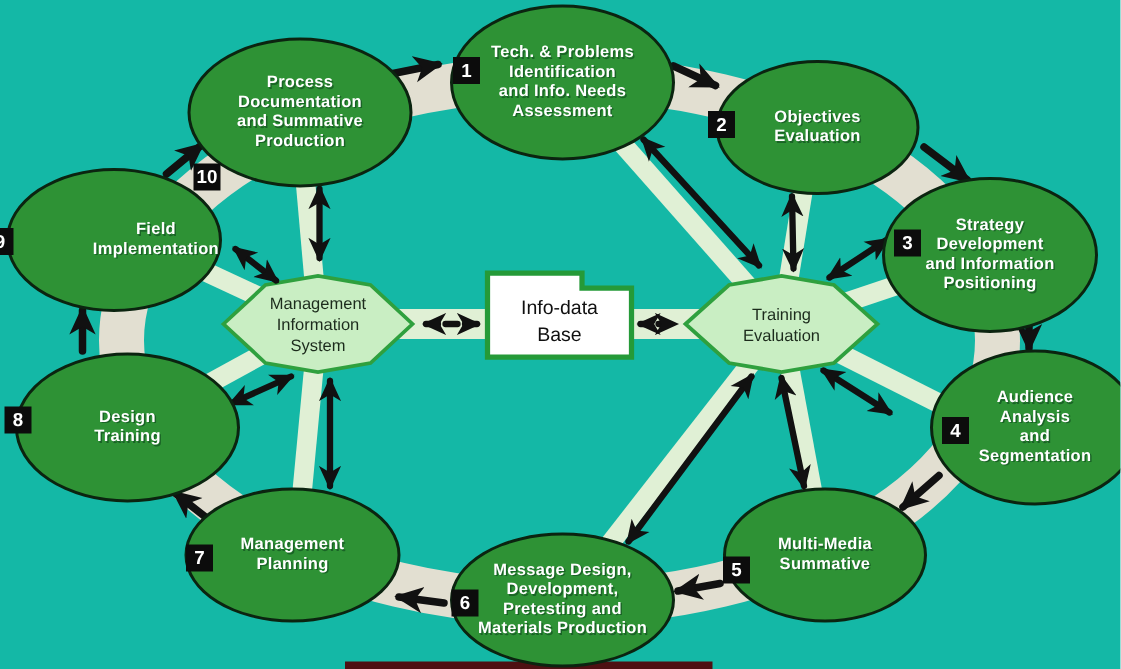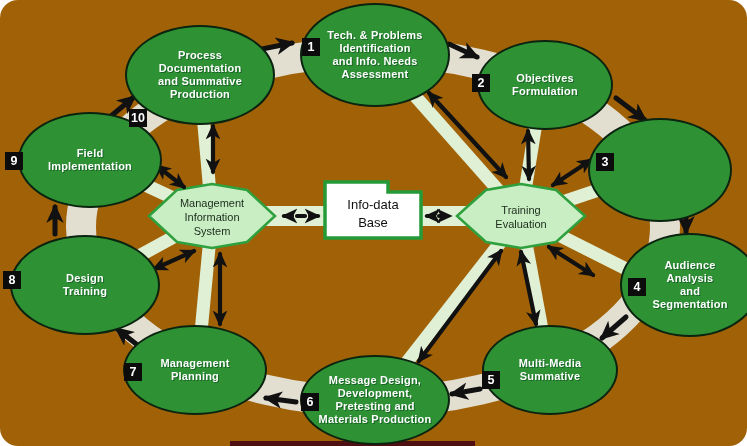--- a/index.html
+++ b/index.html
@@ -1,19 +1,18 @@
 <!DOCTYPE html>
 <html><head>
 <meta charset="utf-8">
 <style>
   html,body{margin:0;padding:0;background:#fff;}
   .stage{
-    position:relative;width:747px;height:446px;background:#a16207;overflow:hidden;
+    position:relative;width:747px;height:446px;background:#14b8a6;overflow:hidden;
     font-family:"Liberation Sans",sans-serif;
-    border-radius:18px;
   }
   .stage svg{position:absolute;left:0;top:0;}
   .node{
     position:absolute;border-radius:50%;
     background:#2e9235;
     border:2px solid #0b2410;
     box-sizing:border-box;
     display:flex;align-items:center;justify-content:center;
     text-align:center;
   }
@@ -104,24 +103,28 @@
 
   <div class="node" style="left:300px;top:3px;width:150px;height:104px;">
     <span class="label">Tech. &amp; Problems
 Identification
 and Info. Needs
 Assessment</span>
     <span class="badge" style="left:0px;top:33px;">1</span>
   </div>
   <div class="node" style="left:477px;top:40px;width:136px;height:90px;">
     <span class="label">Objectives
-Formulation</span>
+Evaluation</span>
     <span class="badge" style="left:-7px;top:32px;">2</span>
   </div>
   <div class="node" style="left:588px;top:118px;width:144px;height:104px;">
+    <span class="label">Strategy
+Development
+and Information
+Positioning</span>
     <span class="badge" style="left:6px;top:33px;">3</span>
   </div>
   <div class="node" style="left:620px;top:233px;width:140px;height:104px;">
     <span class="label">Audience
 Analysis
 and
 Segmentation</span>
     <span class="badge" style="left:6px;top:43px;">4</span>
   </div>
   <div class="node" style="left:482px;top:325px;width:136px;height:90px;">
@@ -139,21 +142,21 @@
   <div class="node" style="left:123px;top:325px;width:144px;height:90px;">
     <span class="label">Management
 Planning</span>
     <span class="badge" style="left:-1px;top:36px;">7</span>
   </div>
   <div class="node" style="left:10px;top:235px;width:150px;height:100px;">
     <span class="label">Design
 Training</span>
     <span class="badge" style="left:-9px;top:34px;">8</span>
   </div>
-  <div class="node" style="left:18px;top:112px;width:144px;height:96px;">
+  <div class="node" style="left:4px;top:112px;width:144px;height:96px;justify-content:flex-end;">
     <span class="label">Field
 Implementation</span>
     <span class="badge" style="left:-15px;top:38px;">9</span>
   </div>
   <div class="node" style="left:125px;top:25px;width:150px;height:100px;">
     <span class="label">Process
 Documentation
 and Summative
 Production</span>
     <span class="badge" style="left:2px;top:40px;margin-top:42px;">10</span>

